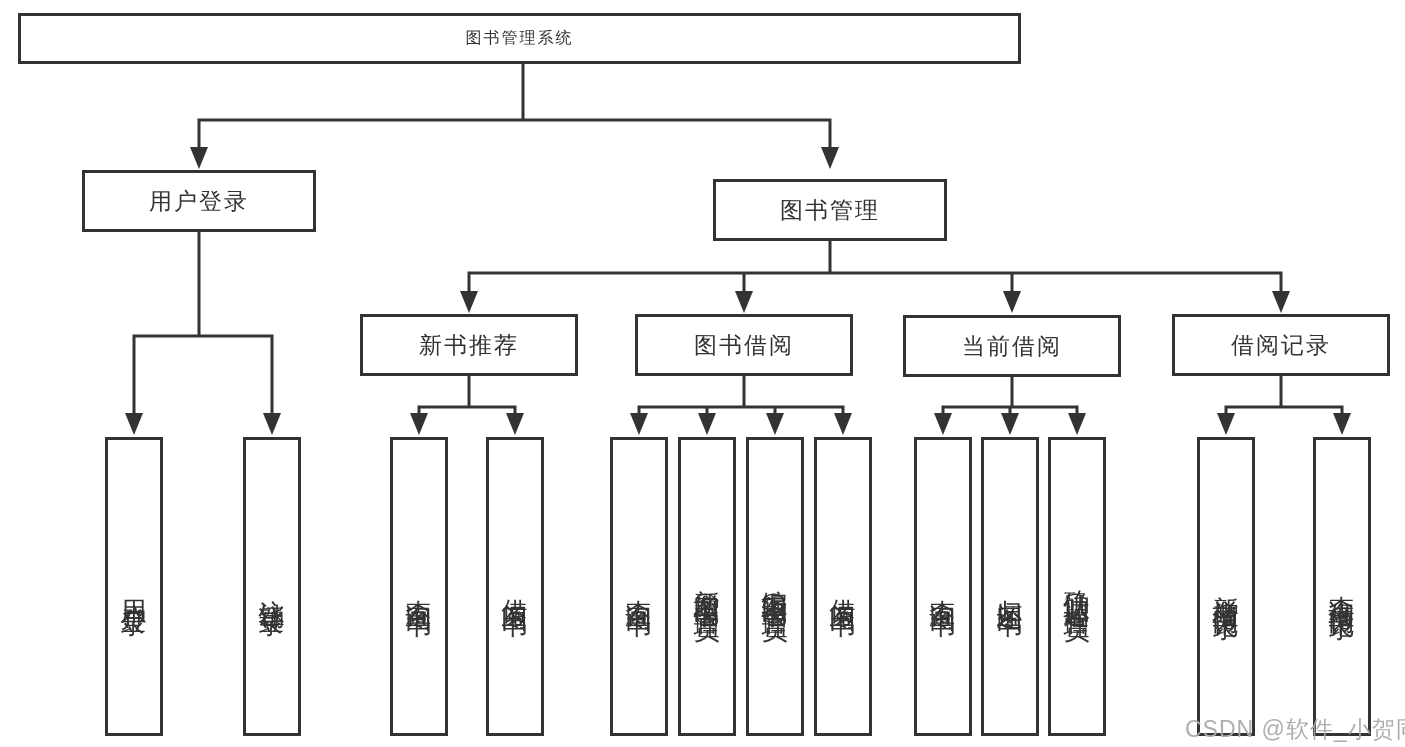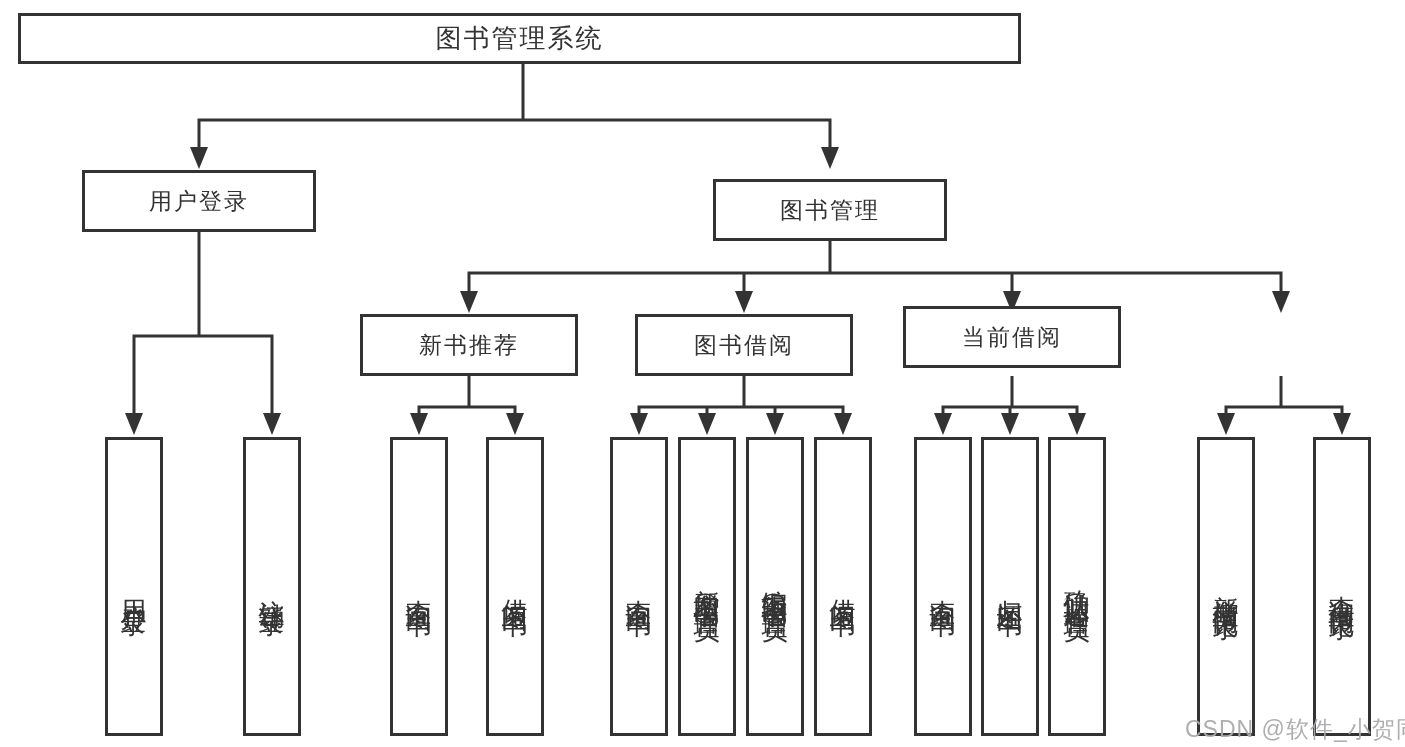--- a/index.html
+++ b/index.html
@@ -7,21 +7,21 @@
     position:relative;width:1405px;height:747px;background:#ffffff;overflow:hidden;
     font-family:"Liberation Sans","DejaVu Sans",sans-serif;
   }
   #connectors{position:absolute;left:0;top:0;z-index:0;}
   .box{
     position:absolute;box-sizing:border-box;border:3px solid #333333;background:#ffffff;
     display:flex;align-items:center;justify-content:center;color:#333333;z-index:1;
     text-align:center;
   }
   .box-h{font-size:23px;letter-spacing:2px;white-space:nowrap;}
-  .box-root{font-size:26px;}
+  .box-root{font-size:16px;}
   .box-v{
     writing-mode:vertical-rl;text-orientation:mixed;
     font-size:26px;letter-spacing:4px;line-height:1;
     top:437px;width:58px;height:299px;
   }
   .watermark{
     position:absolute;left:1185px;top:714px;z-index:2;
     font-size:23px;color:rgba(170,170,172,0.95);letter-spacing:1px;white-space:nowrap;
   }
 </style>
@@ -77,21 +77,22 @@
     </g>
   </svg>
 
   <div class="box box-h box-root" style="left:18px;top:13px;width:1003px;height:51px;">图书管理系统</div>
 
   <div class="box box-h" style="left:82px;top:170px;width:234px;height:62px;">用户登录</div>
   <div class="box box-h" style="left:713px;top:170px;width:234px;height:62px;margin-top:9px;">图书管理</div>
 
   <div class="box box-h" style="left:635px;top:314px;width:218px;height:62px;">图书借阅</div>
   <div class="box box-h" style="left:360px;top:314px;width:218px;height:62px;">新书推荐</div>
-  <div class="box box-h" style="left:903px;top:306px;width:218px;height:62px;">当前借阅</div>
+  <div class="box box-h" style="left:903px;top:315px;width:218px;height:62px;">当前借阅</div>
+  <div class="box box-h" style="left:1172px;top:314px;width:218px;height:62px;">借阅记录</div>
 
   <div class="box box-v" style="left:105px;">用户登录</div>
   <div class="box box-v" style="left:243px;">注销登录</div>
 
   <div class="box box-v" style="left:390px;">查询图书</div>
   <div class="box box-v" style="left:486px;">借阅图书</div>
 
   <div class="box box-v" style="left:610px;">查询图书</div>
   <div class="box box-v" style="left:678px;">新增图书（管理员）</div>
   <div class="box box-v" style="left:746px;">编辑图书（管理员）</div>

